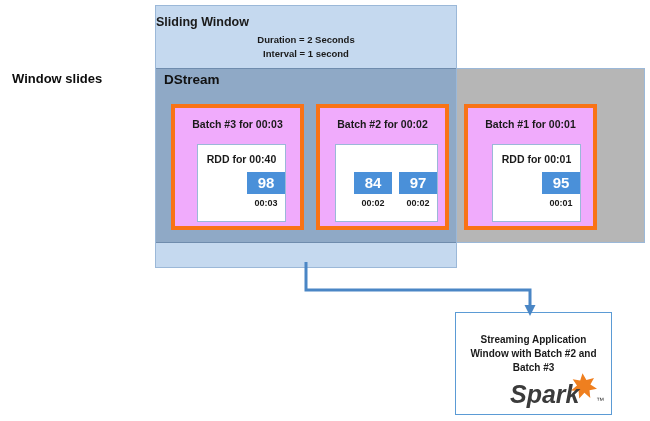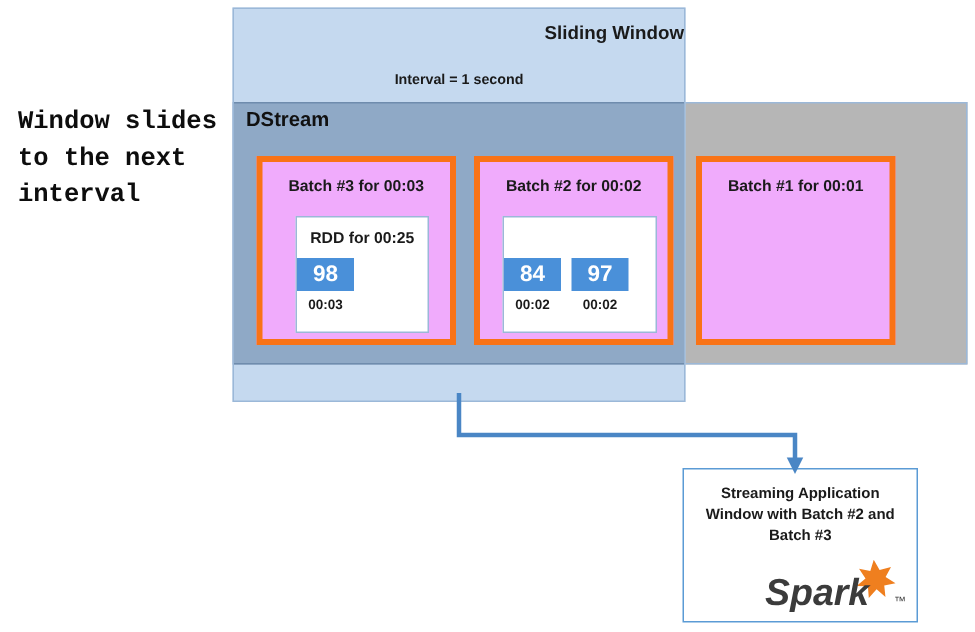--- a/index.html
+++ b/index.html
@@ -16,44 +16,43 @@
     color: #1a1a1a;
     -webkit-font-smoothing: antialiased;
   }
 
   
   #left-caption {
     position: absolute;
     left: 12px;
     top: 70px;
     width: 140px;
-    font-size: 17px;
+    font-size: 13px;
     line-height: 1.45;
     font-weight: 600;
     color: #0d0d0d;
-    font-family: Liberation Mono, monospace;
   }
 
   
   #sliding-window {
     position: absolute;
     left: 155px;
     top: 5px;
     width: 302px;
     height: 263px;
     background: #c5d9ef;
     border: 1px solid #9bb8d8;
     box-sizing: border-box;
   }
   #sliding-window-title {
     position: absolute;
     left: 0;
     top: 9px;
     width: 100%;
-    text-align: right;
+    text-align: left;
     font-size: 12.5px;
     font-weight: 700;
     color: #1a1a1a;
   }
   #sliding-window-sub1,
   #sliding-window-sub2 {
     position: absolute;
     left: 0;
     width: 100%;
     text-align: center;
@@ -146,21 +145,21 @@
     font-weight: 600;
     color: #1a1a1a;
   }
 
   .rdd-cells {
     position: absolute;
     left: 0;
     top: 27px;
     width: 100%;
     display: flex;
-    justify-content: flex-start;
+    justify-content: flex-end;
     gap: 7px;
   }
   .rdd-cell { width: 38px; }
   .cell-value {
     background: #4a90d9;
     color: #ffffff;
     font-size: 15px;
     font-weight: 600;
     text-align: center;
     height: 22px;
@@ -200,52 +199,52 @@
     text-align: center;
     font-size: 10px;
     font-weight: 700;
     color: #1a1a1a;
     line-height: 1.38;
   }
   #output-text-wrap {
     position: absolute;
     left: 4px;
     right: 4px;
-    top: 10px;
+    top: 20px;
   }
   #spark-logo {
     position: absolute;
     right: 7px;
     bottom: 6px;
     width: 96px;
     height: 36px;
   }
 </style>
 </head>
 <body>
 
 <div id="left-caption">
   <div>Window slides</div>
-  <div>to the next interval</div>
 </div>
 
 <div id="dstream-band"></div>
 
 <div id="sliding-window">
   <div id="sliding-window-title">Sliding Window</div>
+  <div id="sliding-window-sub1">Duration = 2 Seconds</div>
   <div id="sliding-window-sub2">Interval = 1 second</div>
 </div>
 
 <div id="dstream-band-blue"></div>
 <div id="dstream-label">DStream</div>
 
 <div class="batch-card" id="batch-card-3">
   <div class="batch-title">Batch #3 for 00:03</div>
   <div class="rdd-box" id="rdd-box-3">
-    <div class="rdd-title">RDD for 00:25</div>
+    <div class="rdd-title">RDD for 00:40</div>
     <div class="rdd-cells">
       <div class="rdd-cell">
         <div class="cell-value">98</div>
         <div class="cell-time">00:03</div>
       </div>
     </div>
   </div>
 </div>
 
 <div class="batch-card" id="batch-card-2">
@@ -259,20 +258,29 @@
       <div class="rdd-cell">
         <div class="cell-value">97</div>
         <div class="cell-time">00:02</div>
       </div>
     </div>
   </div>
 </div>
 
 <div class="batch-card" id="batch-card-1">
   <div class="batch-title">Batch #1 for 00:01</div>
+  <div class="rdd-box" id="rdd-box-1">
+    <div class="rdd-title">RDD for 00:01</div>
+    <div class="rdd-cells">
+      <div class="rdd-cell">
+        <div class="cell-value">95</div>
+        <div class="cell-time">00:01</div>
+      </div>
+    </div>
+  </div>
 </div>
 
 <svg id="connector-arrow" viewBox="0 0 260 60">
   <path d="M16,0 L16,28 L240,28 L240,46" fill="none" stroke="#4a86c5" stroke-width="3"></path>
   <path d="M240,54 L234.5,43 L245.5,43 Z" fill="#4a86c5"></path>
 </svg>
 
 <div id="output-box">
   <div id="output-text-wrap">
     <div class="output-line">Streaming Application</div>

